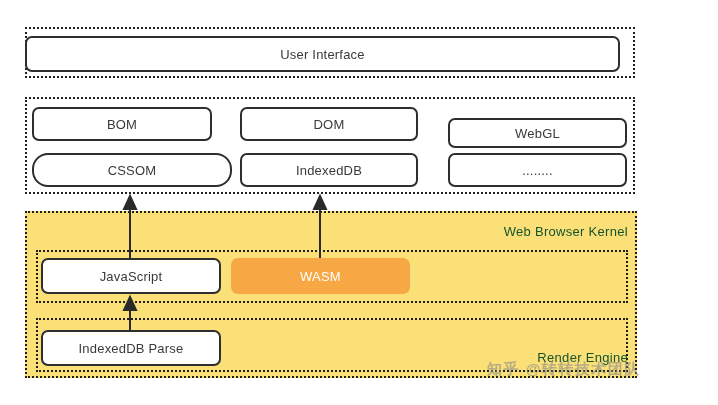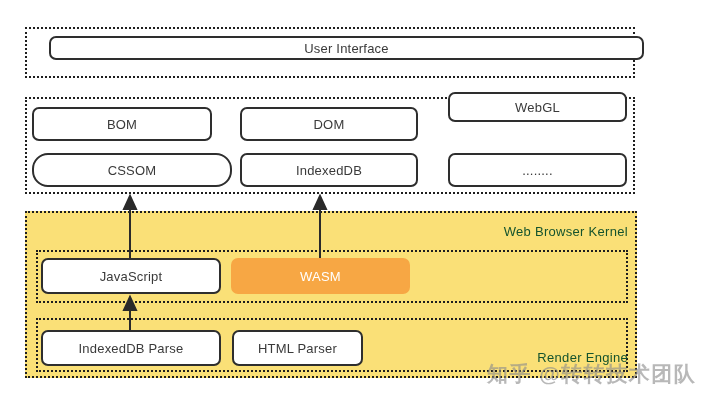--- a/index.html
+++ b/index.html
@@ -58,45 +58,45 @@
     position: absolute;
     left: 0; top: 0;
     pointer-events: none;
   }
 
   .watermark {
     position: absolute;
     left: 487px;
     top: 360px;
     width: 231px;
-    font-size: 21px;
+    font-size: 15px;
     letter-spacing: 1.5px;
     color: rgba(140, 140, 140, 0.62);
     white-space: nowrap;
     font-weight: bold;
   }
 </style>
 </head>
 <body>
 
 <div class="canvas">
 
   <div class="dashed-group" style="left:25px; top:27px; width:610px; height:51px;"></div>
-  <div class="node-box" style="left:49px; top:36px; width:595px; height:24px;">
+  <div class="node-box" style="left:25px; top:36px; width:595px; height:36px;">
     <span>User Interface</span>
   </div>
 
   <div class="dashed-group" style="left:25px; top:97px; width:610px; height:97px;"></div>
   <div class="node-box" style="left:32px; top:107px; width:180px; height:34px;">
     <span>BOM</span>
   </div>
   <div class="node-box" style="left:240px; top:107px; width:178px; height:34px;">
     <span>DOM</span>
   </div>
-  <div class="node-box" style="left:448px; top:92px; width:179px; height:30px;">
+  <div class="node-box" style="left:448px; top:118px; width:179px; height:30px;">
     <span>WebGL</span>
   </div>
   <div class="node-box" style="left:32px; top:153px; width:200px; height:34px;border-radius:16px;">
     <span>CSSOM</span>
   </div>
   <div class="node-box" style="left:240px; top:153px; width:178px; height:34px;">
     <span>IndexedDB</span>
   </div>
   <div class="node-box" style="left:448px; top:153px; width:179px; height:34px;">
     <span>........</span>
@@ -110,23 +110,20 @@
     <span>JavaScript</span>
   </div>
   <div class="node-box orange" style="left:231px; top:258px; width:179px; height:36px;">
     <span>WASM</span>
   </div>
 
   <div class="dashed-group" style="left:36px; top:318px; width:592px; height:54px;"></div>
   <div class="node-box" style="left:41px; top:330px; width:180px; height:36px;">
     <span>IndexedDB Parse</span>
   </div>
-  <div class="node-box" style="left:232px; top:330px; width:131px; height:36px;">
-    <span>HTML Parser</span>
-  </div>
   <div class="zone-label" style="left:485px; top:350px; width:143px;">Render Engine</div>
 
   <svg class="arrows" width="718" height="405" viewBox="0 0 718 405">
     <g stroke="#2a2a2a" stroke-width="2" fill="#2a2a2a">
       <line x1="130" y1="258" x2="130" y2="207"></line>
       <polygon points="124,209 136,209 130,196"></polygon>
       <line x1="320" y1="258" x2="320" y2="207"></line>
       <polygon points="314,209 326,209 320,196"></polygon>
       <line x1="130" y1="330" x2="130" y2="308"></line>
       <polygon points="124,310 136,310 130,297"></polygon>

